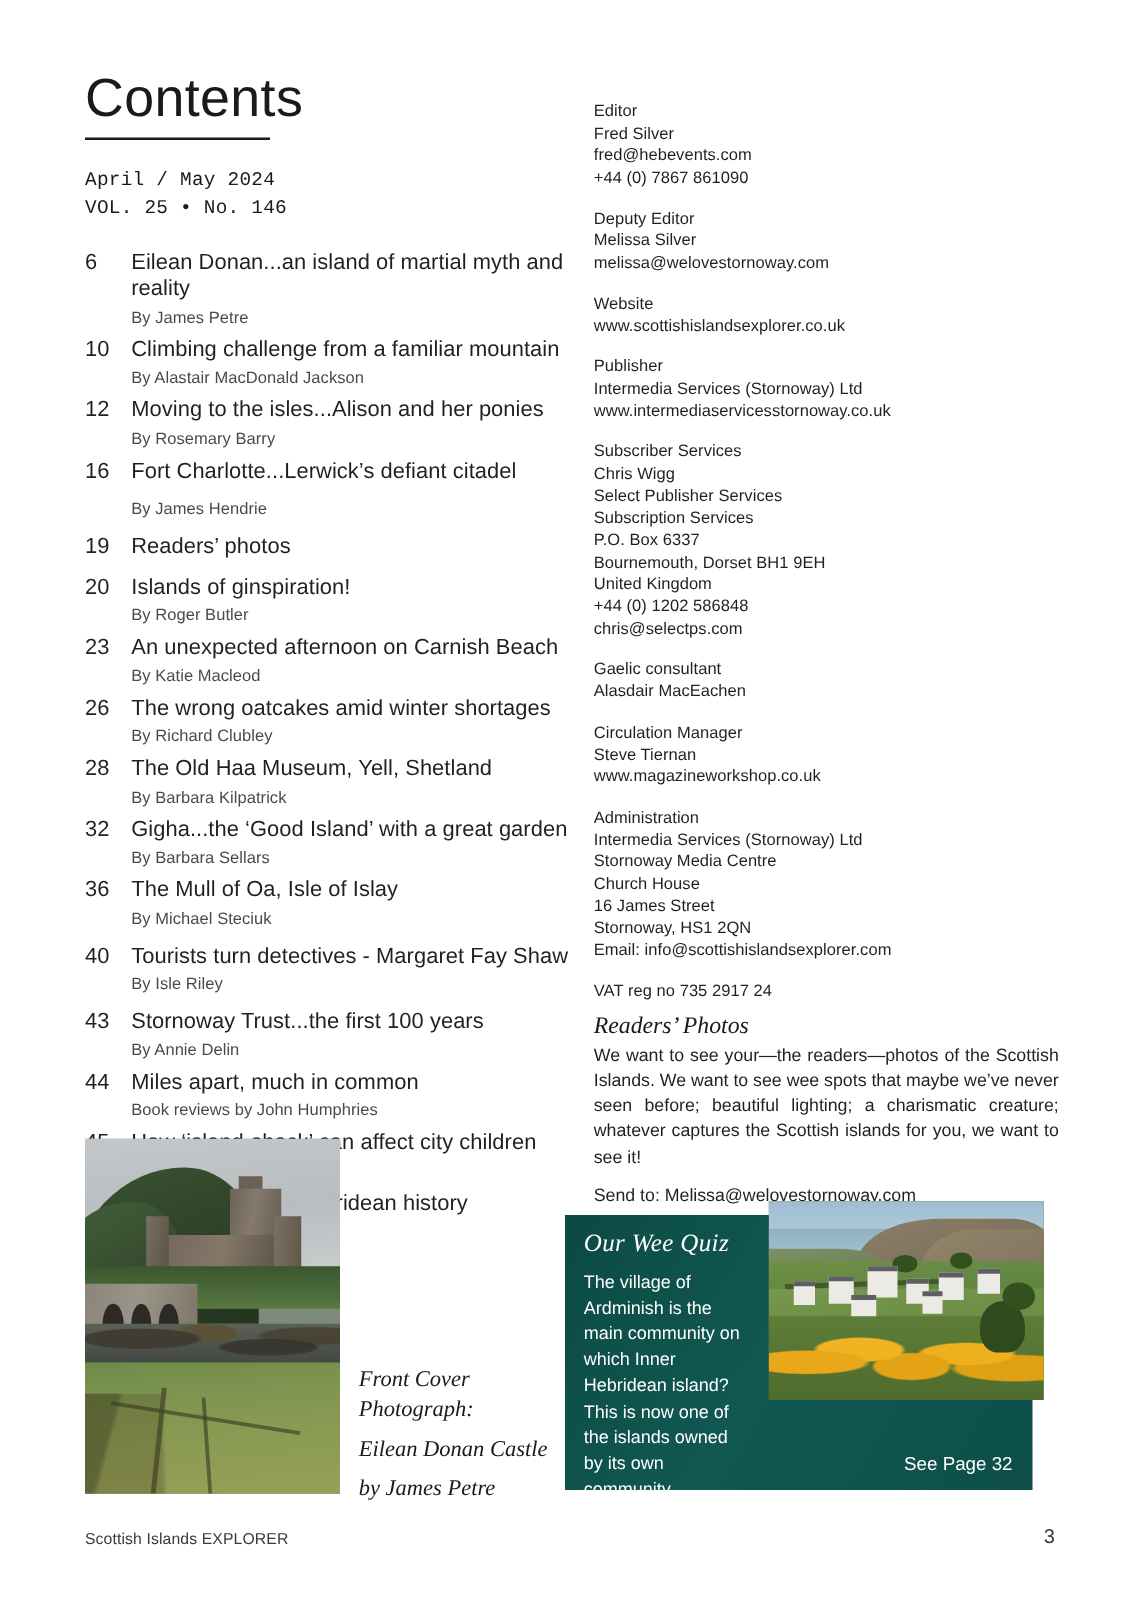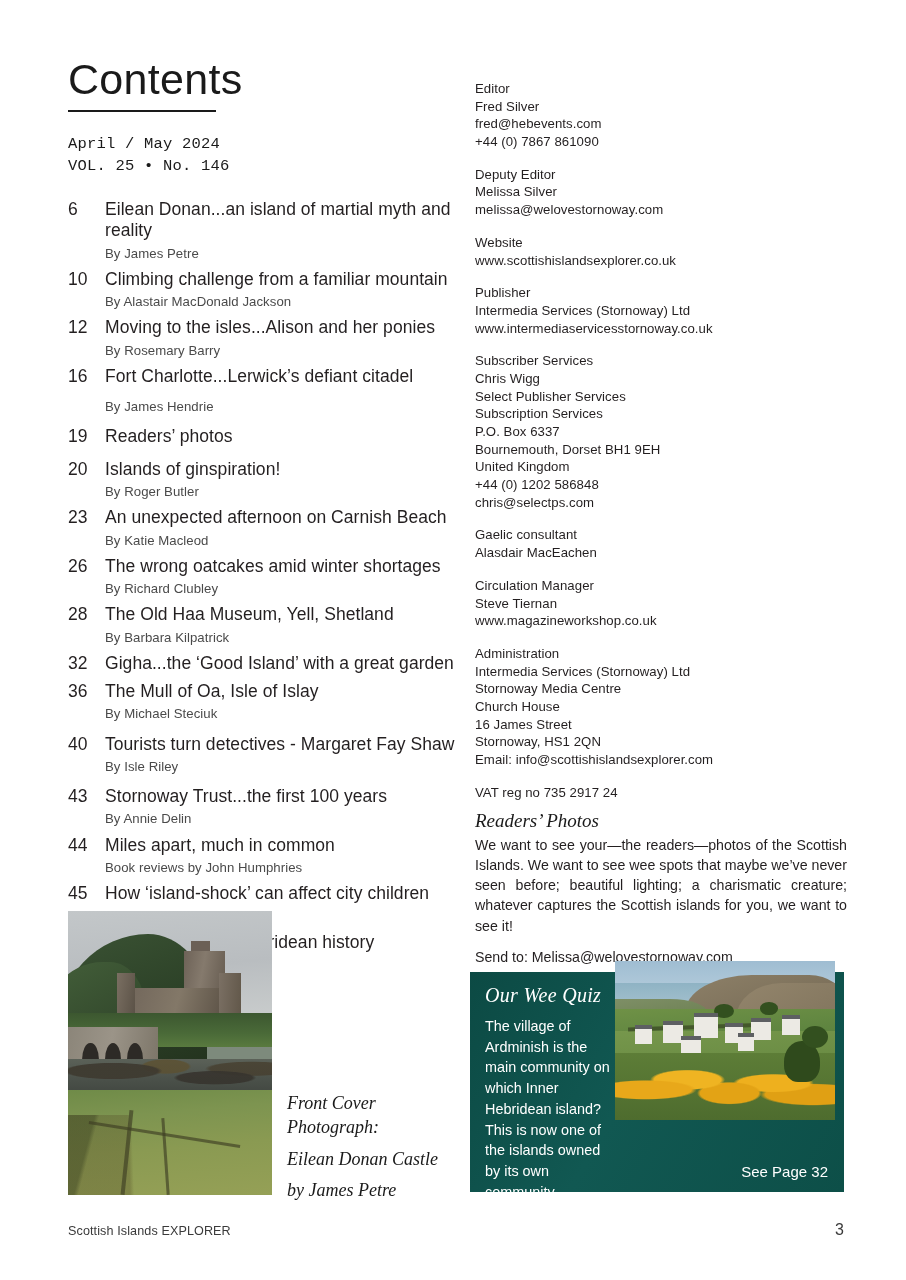--- a/index.html
+++ b/index.html
@@ -221,21 +221,21 @@
   .readers-send {
     font-size: 14.2px;
     line-height: 1.42;
     margin-top: 11px;
     color: #231f20;
   }
 
   
   .quiz-box {
     position: absolute;
-    left: 470px;
+    left: 452px;
     top: 972px;
     width: 374px;
     height: 220px;
     background: linear-gradient(120deg, #0c4a44 0%, #115852 45%, #0d4f48 100%);
   }
   .quiz-title {
     position: absolute;
     left: 15px;
     top: 12px;
     font-family: "Liberation Serif", serif;
@@ -408,20 +408,21 @@
           <div class="toc-author">By Richard Clubley</div>
         </div>
         <div class="toc-entry">
           <div class="toc-page">28</div>
           <div class="toc-title">The Old Haa Museum, Yell, Shetland</div>
           <div class="toc-author">By Barbara Kilpatrick</div>
         </div>
         <div class="toc-entry">
           <div class="toc-page">32</div>
           <div class="toc-title">Gigha...the ‘Good Island’ with a great garden</div>
+          <div class="toc-author">By Barbara Sellars</div>
         </div>
         <div class="toc-entry gap">
           <div class="toc-page">36</div>
           <div class="toc-title">The Mull of Oa, Isle of Islay</div>
           <div class="toc-author">By Michael Steciuk</div>
         </div>
         <div class="toc-entry gap">
           <div class="toc-page">40</div>
           <div class="toc-title">Tourists turn detectives - Margaret Fay Shaw</div>
           <div class="toc-author">By Isle Riley</div>

